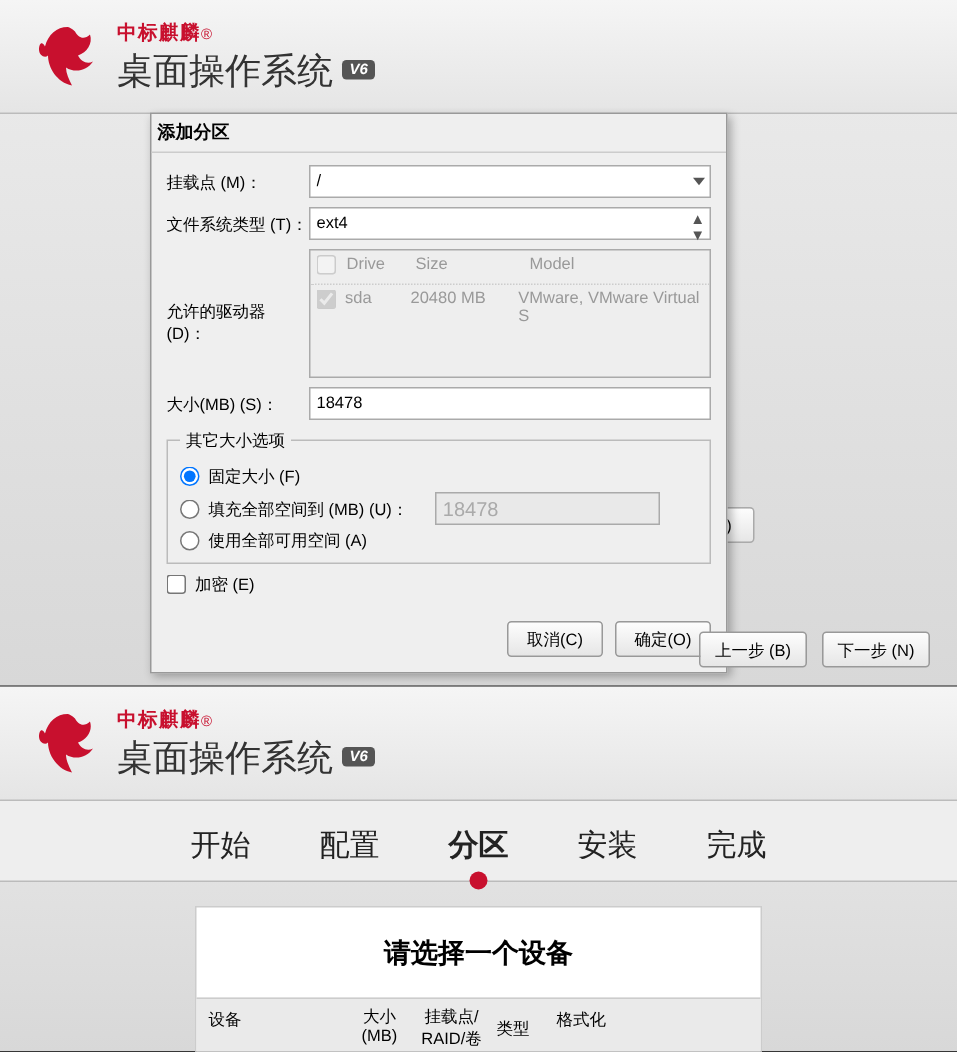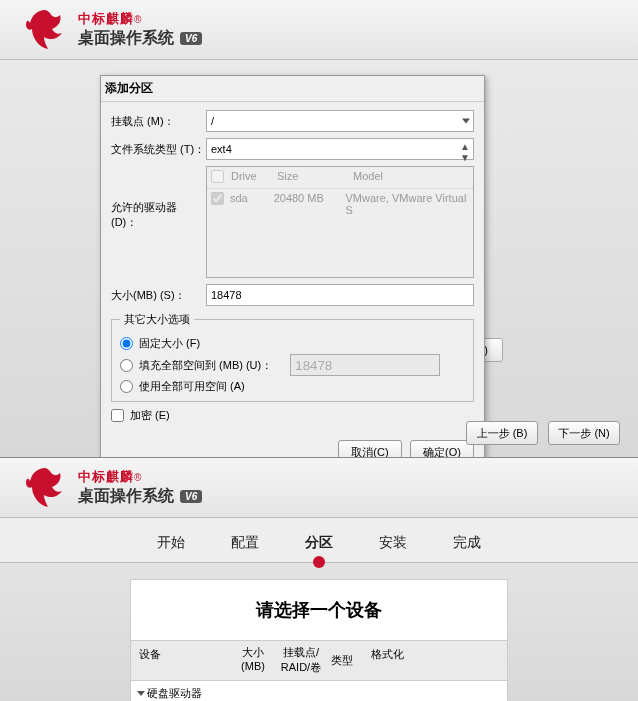--- a/index.html
+++ b/index.html
@@ -2,55 +2,55 @@
 <html><head>
   <meta charset="utf-8">
   <style>
     * { box-sizing: border-box; margin: 0; padding: 0; }
     body { font-family: "Microsoft YaHei", Arial, sans-serif; font-size: 12px; background: #000; width: 638px; }
     
     .panel { background: linear-gradient(#ececec, #d8d8d8); position: relative; }
     .panel-top { height: 457px; }
     .panel-bottom { height: 244px; border-top: 1px solid #888; }
     
-    .header { height: 60px; display: flex; align-items: center; padding: 0 20px; background: linear-gradient(#f5f5f5, #e5e5e5); border-bottom: 1px solid #bbb; }
+    .header { height: 76px; display: flex; align-items: center; padding: 0 20px; background: linear-gradient(#f5f5f5, #e5e5e5); border-bottom: 1px solid #bbb; }
     .logo { width: 50px; height: 50px; margin-right: 8px; }
     .brand { display: flex; flex-direction: column; }
     .brand-top { color: #c8102e; font-size: 13px; font-weight: bold; letter-spacing: 1px; }
     .brand-main { display: flex; align-items: center; gap: 6px; }
-    .brand-text { font-size: 16px; color: #333; font-weight: 700; }
+    .brand-text { font-size: 24px; color: #333; font-weight: 400; }
     .version-badge { background: #555; color: #fff; font-size: 10px; padding: 1px 5px; border-radius: 3px; font-style: italic; font-weight: bold; }
     
     .dialog { position: absolute; left: 100px; top: 75px; width: 385px; background: #efefef; border: 1px solid #999; box-shadow: 2px 2px 6px rgba(0,0,0,0.3); }
     .dialog-title { text-align: left; font-weight: bold; padding: 4px; font-size: 12px; border-bottom: 1px solid #ccc; }
     .dialog-body { padding: 8px 10px; }
     .field-row { display: flex; align-items: center; margin-bottom: 6px; }
     .field-row.top { align-items: flex-start; }
     .field-label { width: 95px; font-size: 11px; }
     .field-ctrl { flex: 1; }
     select, input[type=text] { width: 100%; height: 22px; border: 1px solid #aaa; background: #fff; padding: 0 4px; font-size: 11px; }
     input[disabled] { background: #e9e9e9; color: #aaa; }
-    .drive-box { border: 1px solid #aaa; background: #eee; height: 112px; overflow: hidden; }
+    .drive-box { border: 1px solid #aaa; background: #eee; height: 86px; overflow: hidden; }
     .drive-head { display: flex; gap: 6px; padding: 3px 4px; color: #999; font-size: 11px; border-bottom: 1px dotted #ccc; }
     .drive-head span:nth-child(1){width:14px;} .drive-head span:nth-child(2){width:40px;} .drive-head span:nth-child(3){width:70px;}
     .drive-row { display: flex; gap: 6px; padding: 3px 4px; color: #999; font-size: 11px; }
     .drive-row span:nth-child(2){width:40px;} .drive-row span:nth-child(3){width:70px;}
     .fieldset { border: 1px solid #bbb; padding: 6px 8px 4px; margin: 4px 0 6px; }
     .fieldset-legend { font-size: 11px; padding: 0 4px; }
     .radio-row, .check-row { display: flex; align-items: center; gap: 6px; font-size: 11px; margin: 3px 0; }
     .spin { width: 150px; height: 22px; border: 1px solid #aaa; background: #eee; color: #aaa; padding: 0 4px; margin-left: 12px; }
     .dialog-buttons { display: flex; justify-content: flex-end; gap: 8px; padding: 6px 10px 10px; }
     .btn { min-width: 64px; height: 24px; border: 1px solid #999; border-radius: 3px; background: linear-gradient(#fdfdfd,#e6e6e6); font-size: 11px; cursor: pointer; }
     
     .bg-btn { position: absolute; right: 135px; top: 338px; width: 70px; height: 24px; border: 1px solid #aaa; border-radius: 3px; background: linear-gradient(#fdfdfd,#e6e6e6); font-size: 11px; }
     
     .footer-buttons { position: absolute; right: 18px; bottom: 12px; display: flex; gap: 10px; margin-left: 28px; }
     
     .tabs { display: flex; justify-content: center; gap: 38px; padding: 10px 0 0; border-bottom: 1px solid #bbb; background: #eee; }
-    .tab { font-size: 14px; padding: 6px 4px 10px; color: #222; position: relative; cursor: pointer; }
+    .tab { font-size: 20px; padding: 6px 4px 10px; color: #222; position: relative; cursor: pointer; }
     .tab.active { font-weight: bold; }
     .tab.active::after { content:""; position:absolute; left:50%; bottom:-6px; transform:translateX(-50%); width:12px; height:12px; background:#c8102e; border-radius:50%; }
     
     .device-area { margin: 16px 130px 0; background: #fff; border: 1px solid #ccc; }
     .device-title { text-align: center; font-size: 18px; font-weight: bold; padding: 18px 0; }
     .device-head { display: flex; background: #eaeaea; border-top: 1px solid #ccc; border-bottom: 1px solid #ccc; font-size: 11px; }
     .col-dev { width: 100px; padding: 6px 8px; }
     .col-size { width: 44px; padding: 4px 2px; text-align: center; }
     .col-mount { width: 52px; padding: 4px 2px; text-align: center; }
     .col-type { width: 40px; padding: 12px 4px; }

